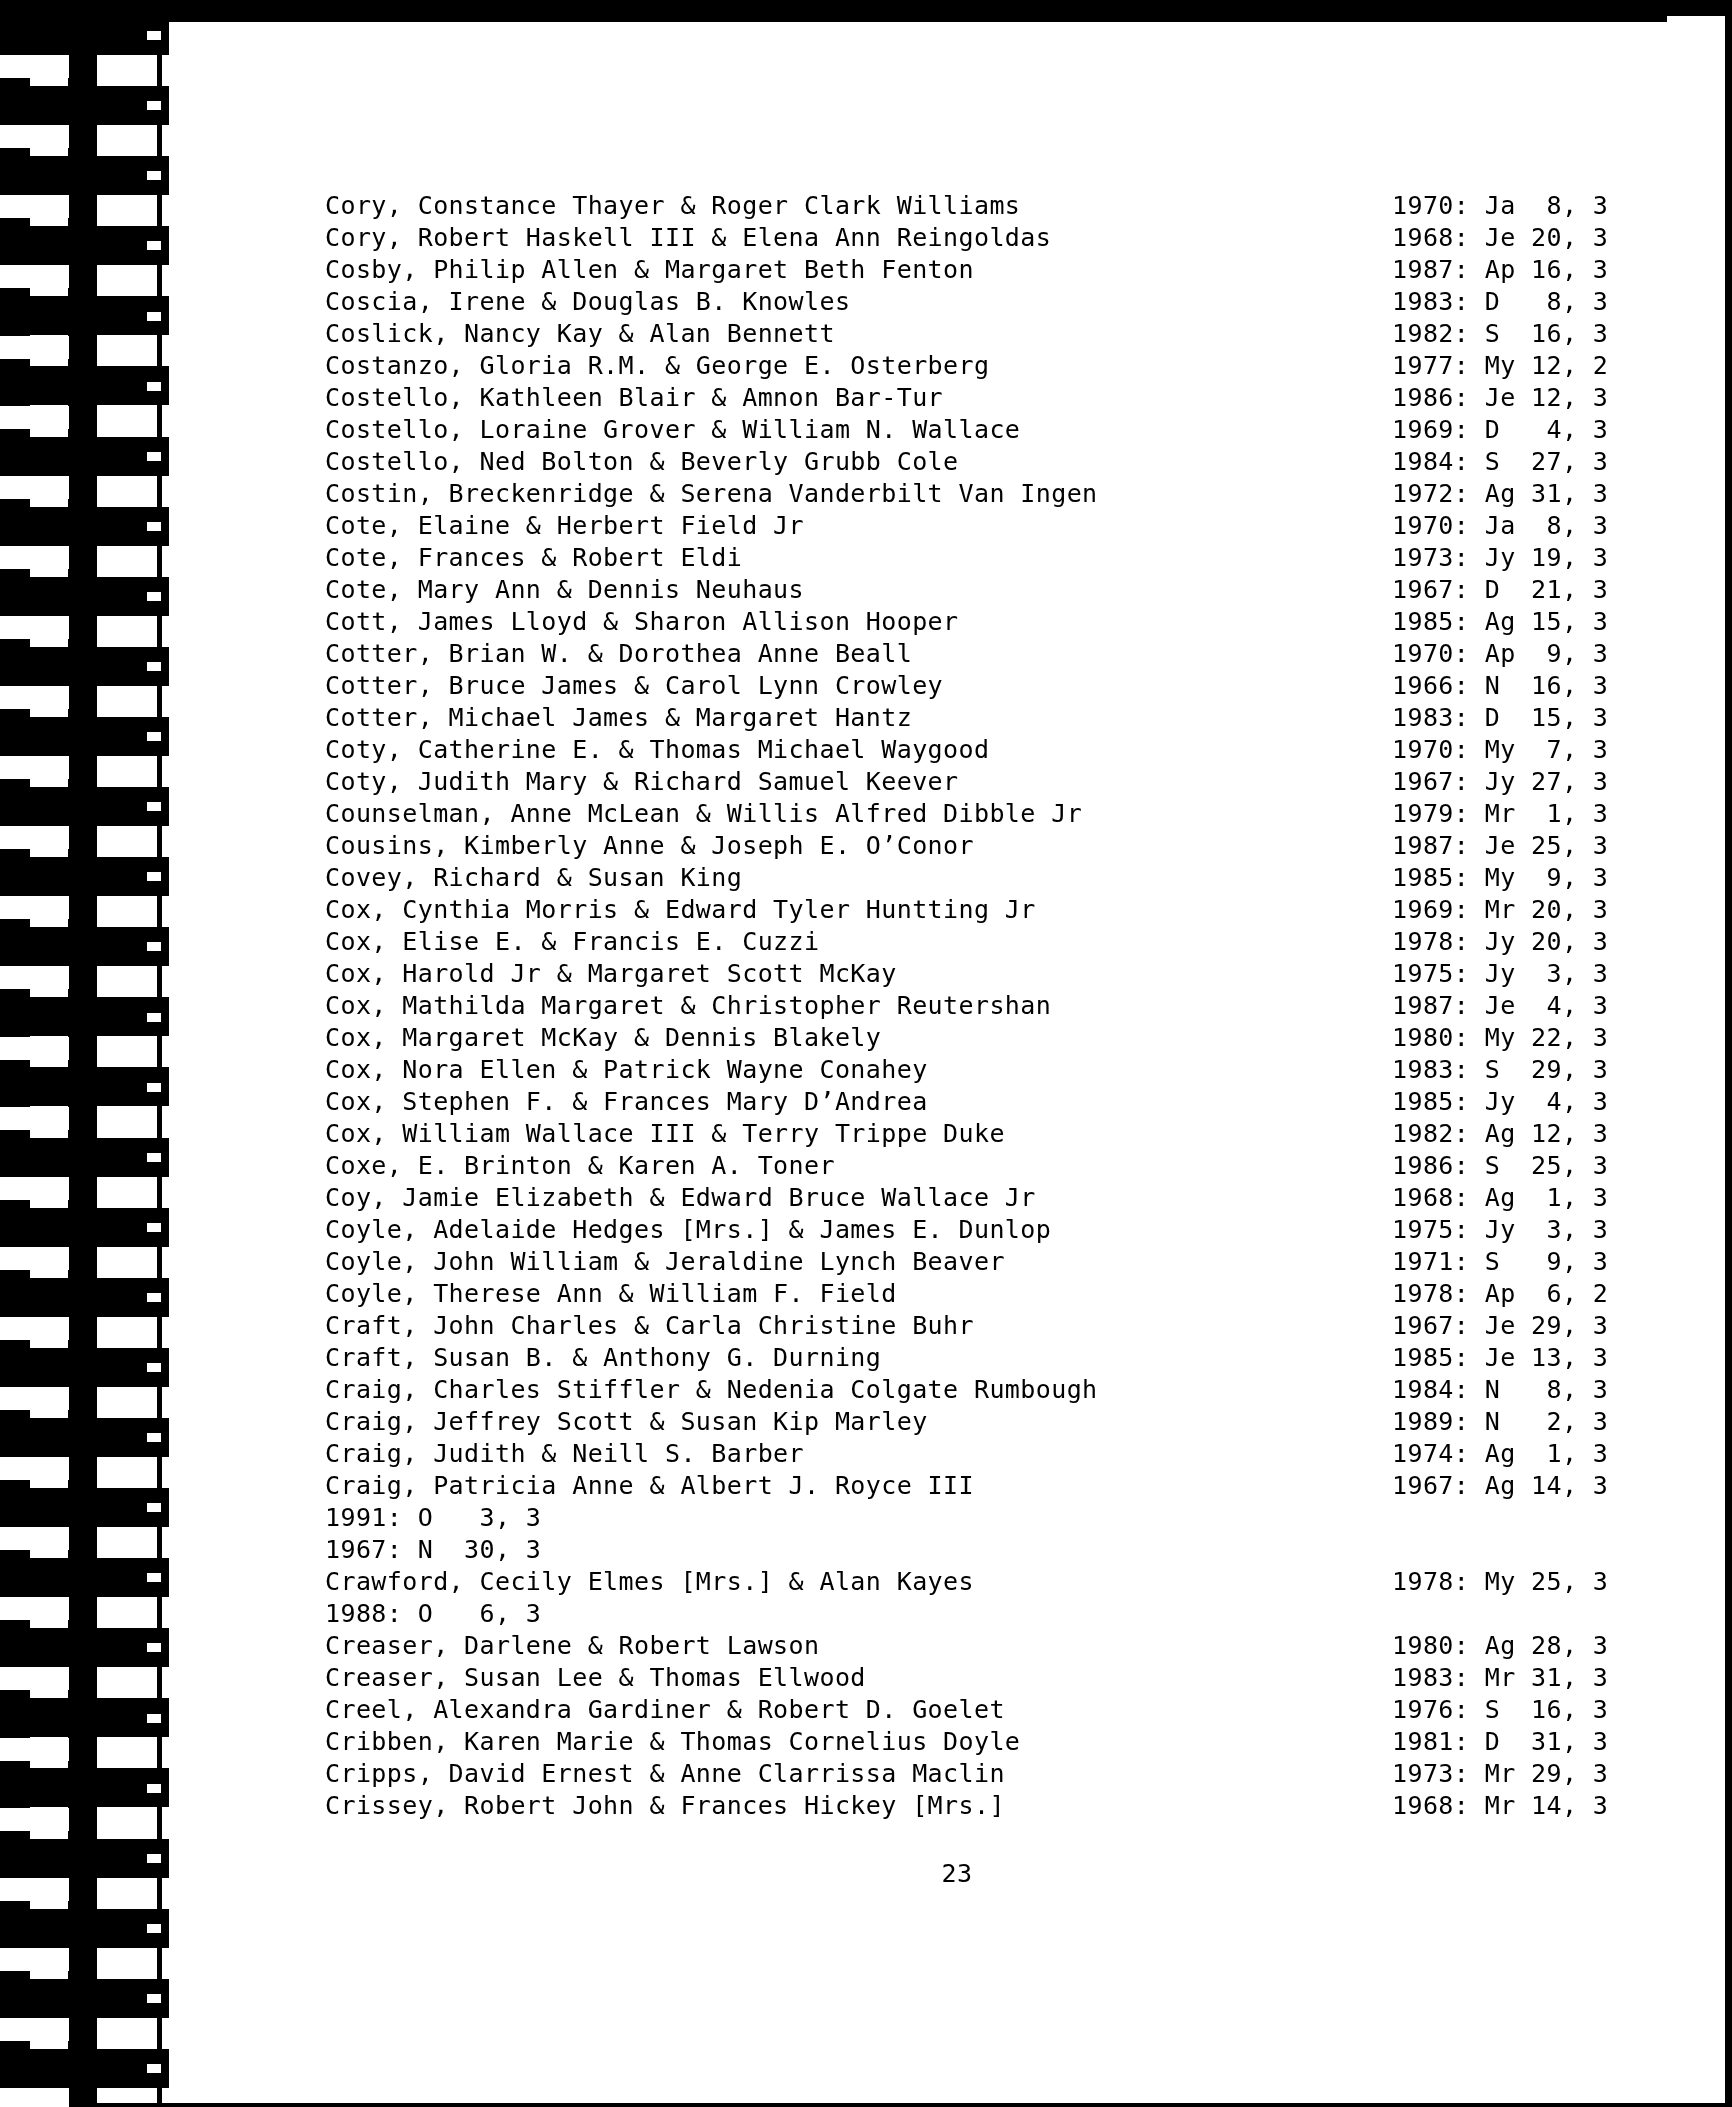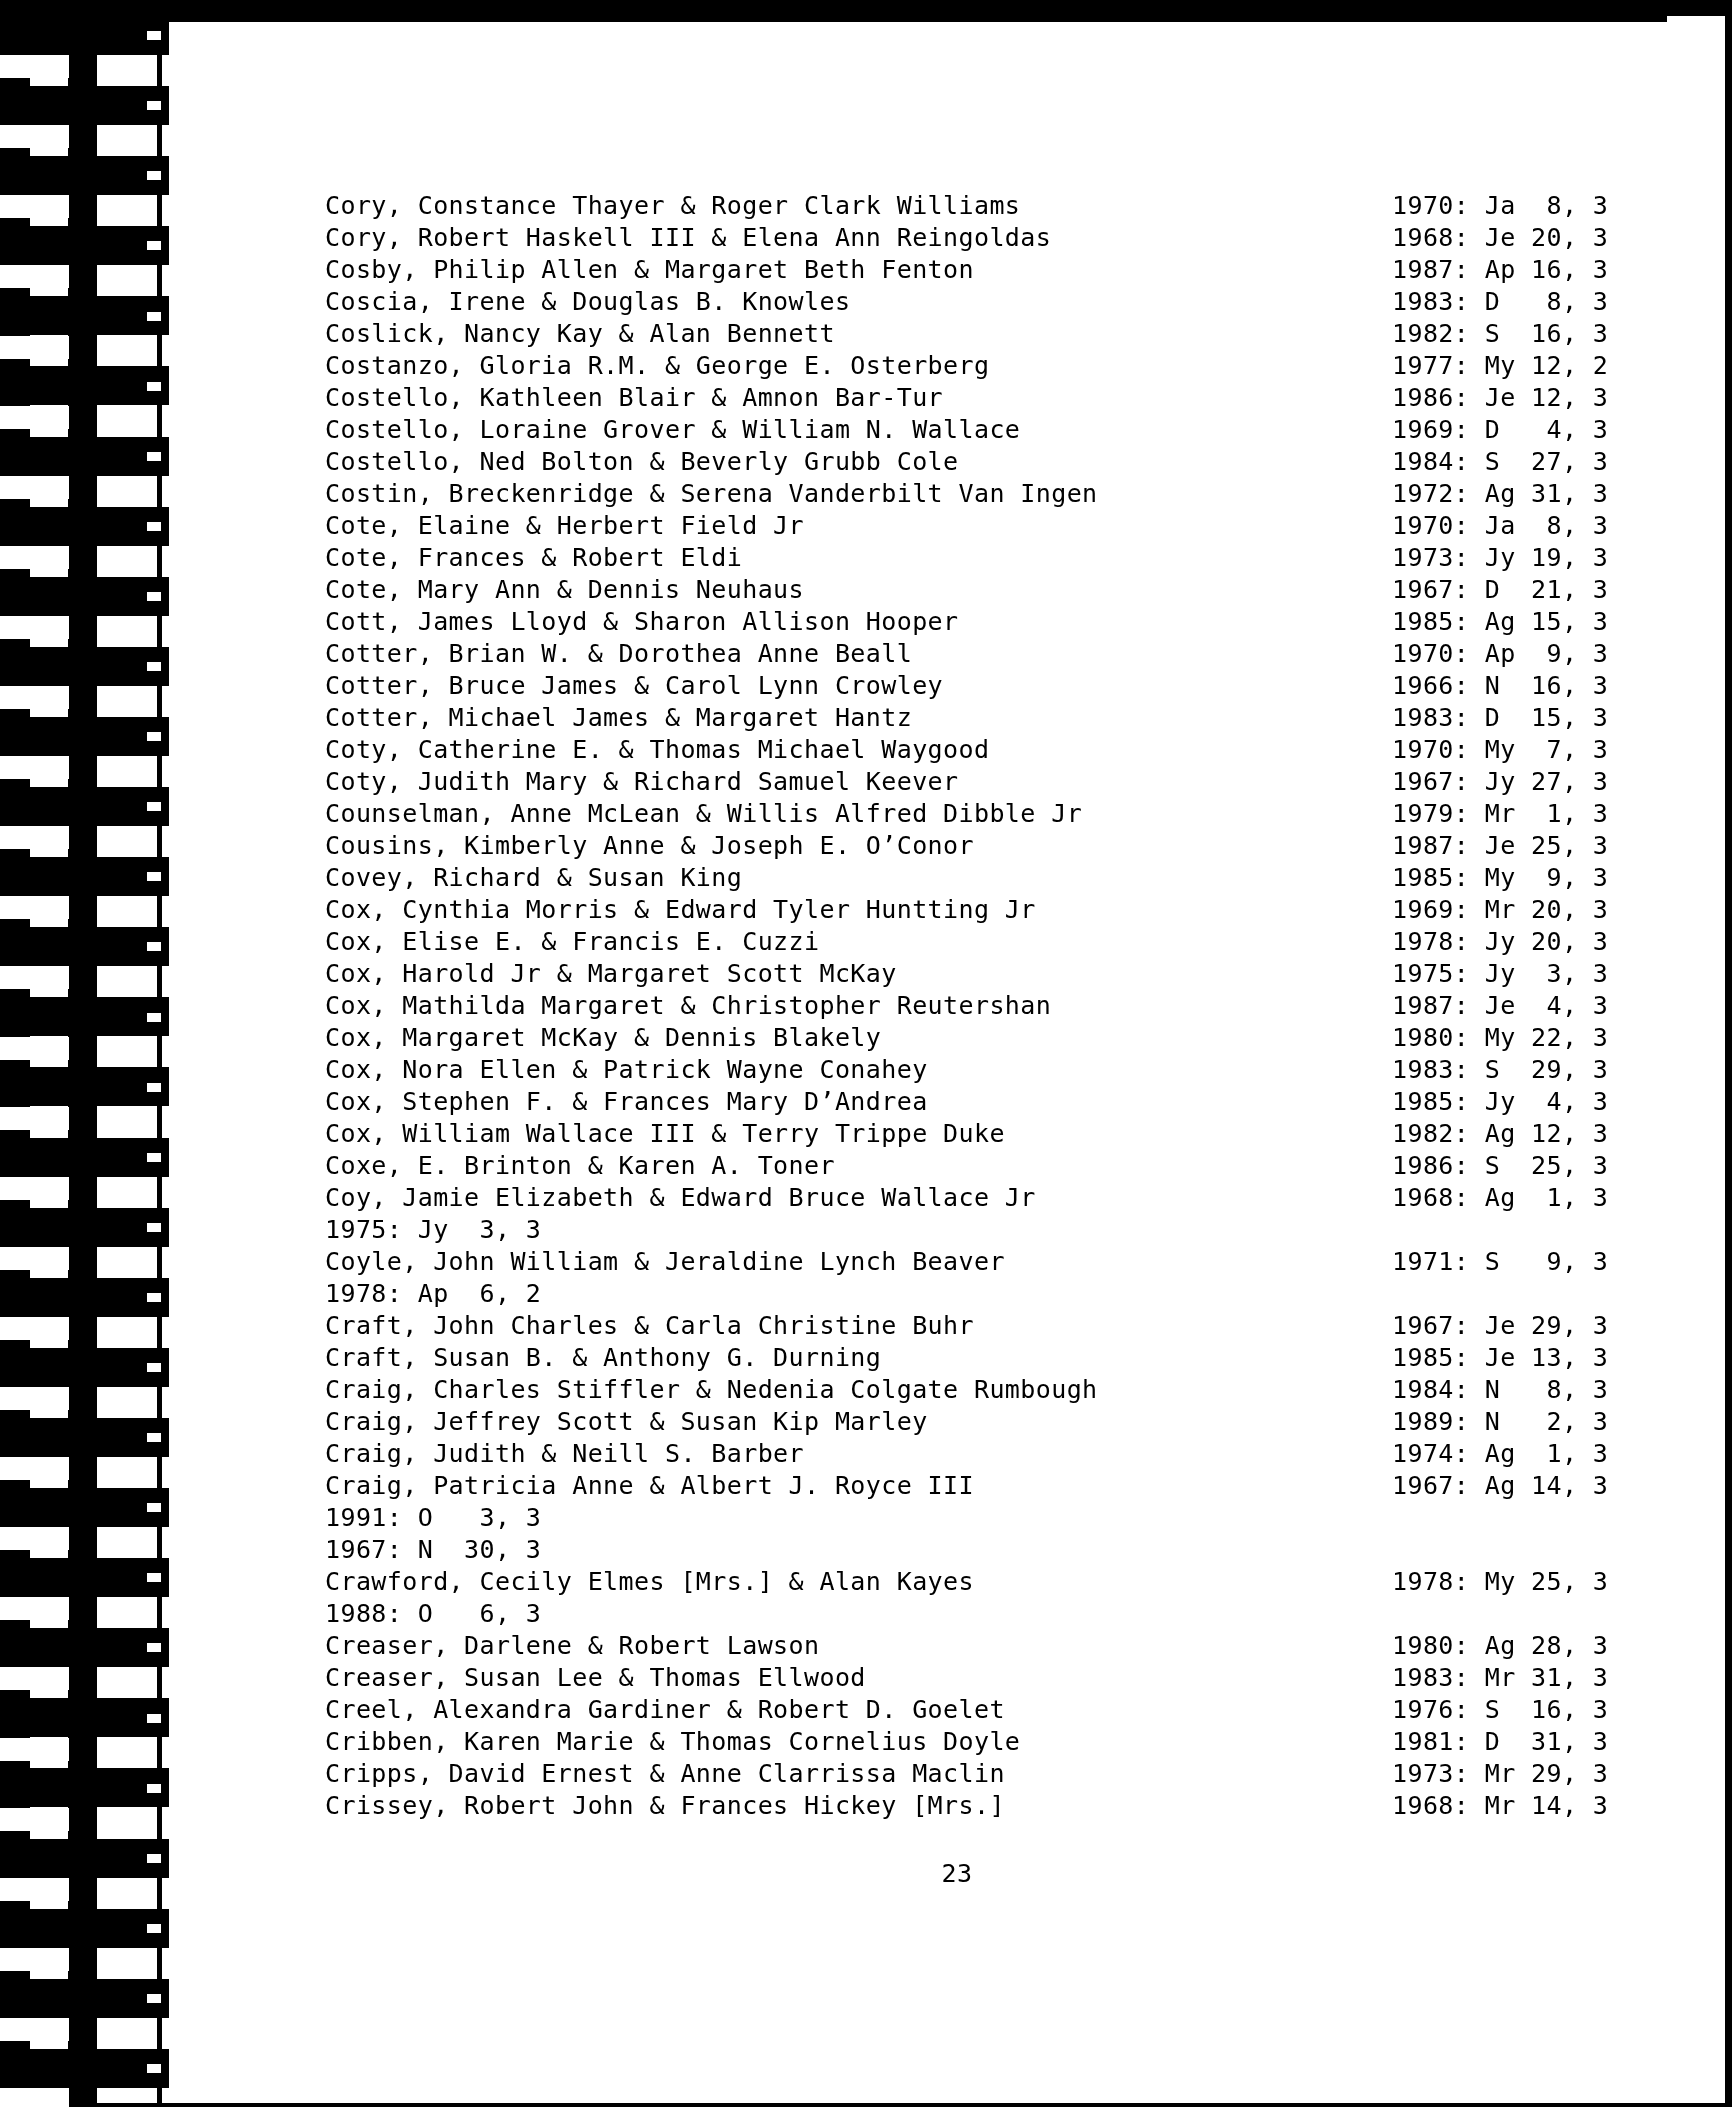--- a/index.html
+++ b/index.html
@@ -300,23 +300,23 @@
         <div class="entry-row"><span class="entry-name">Cox, Cynthia Morris &amp; Edward Tyler Huntting Jr</span><span class="entry-date">1969: Mr 20, 3</span></div>
         <div class="entry-row"><span class="entry-name">Cox, Elise E. &amp; Francis E. Cuzzi</span><span class="entry-date">1978: Jy 20, 3</span></div>
         <div class="entry-row"><span class="entry-name">Cox, Harold Jr &amp; Margaret Scott McKay</span><span class="entry-date">1975: Jy  3, 3</span></div>
         <div class="entry-row"><span class="entry-name">Cox, Mathilda Margaret &amp; Christopher Reutershan</span><span class="entry-date">1987: Je  4, 3</span></div>
         <div class="entry-row"><span class="entry-name">Cox, Margaret McKay &amp; Dennis Blakely</span><span class="entry-date">1980: My 22, 3</span></div>
         <div class="entry-row"><span class="entry-name">Cox, Nora Ellen &amp; Patrick Wayne Conahey</span><span class="entry-date">1983: S  29, 3</span></div>
         <div class="entry-row"><span class="entry-name">Cox, Stephen F. &amp; Frances Mary D’Andrea</span><span class="entry-date">1985: Jy  4, 3</span></div>
         <div class="entry-row"><span class="entry-name">Cox, William Wallace III &amp; Terry Trippe Duke</span><span class="entry-date">1982: Ag 12, 3</span></div>
         <div class="entry-row"><span class="entry-name">Coxe, E. Brinton &amp; Karen A. Toner</span><span class="entry-date">1986: S  25, 3</span></div>
         <div class="entry-row"><span class="entry-name">Coy, Jamie Elizabeth &amp; Edward Bruce Wallace Jr</span><span class="entry-date">1968: Ag  1, 3</span></div>
-        <div class="entry-row"><span class="entry-date">1975: Jy  3, 3</span></div>
+        <div class="entry-row"><span class="entry-name">Coyle, Adelaide Hedges [Mrs.] &amp; James E. Dunlop</span><span class="entry-date">1975: Jy  3, 3</span></div>
         <div class="entry-row"><span class="entry-name">Coyle, John William &amp; Jeraldine Lynch Beaver</span><span class="entry-date">1971: S   9, 3</span></div>
-        <div class="entry-row"><span class="entry-date">1978: Ap  6, 2</span></div>
+        <div class="entry-row"><span class="entry-name">Coyle, Therese Ann &amp; William F. Field</span><span class="entry-date">1978: Ap  6, 2</span></div>
         <div class="entry-row"><span class="entry-name">Craft, John Charles &amp; Carla Christine Buhr</span><span class="entry-date">1967: Je 29, 3</span></div>
         <div class="entry-row"><span class="entry-name">Craft, Susan B. &amp; Anthony G. Durning</span><span class="entry-date">1985: Je 13, 3</span></div>
         <div class="entry-row"><span class="entry-name">Craig, Charles Stiffler &amp; Nedenia Colgate Rumbough</span><span class="entry-date">1984: N   8, 3</span></div>
         <div class="entry-row"><span class="entry-name">Craig, Jeffrey Scott &amp; Susan Kip Marley</span><span class="entry-date">1989: N   2, 3</span></div>
         <div class="entry-row"><span class="entry-name">Craig, Judith &amp; Neill S. Barber</span><span class="entry-date">1974: Ag  1, 3</span></div>
         <div class="entry-row"><span class="entry-name">Craig, Patricia Anne &amp; Albert J. Royce III</span><span class="entry-date">1967: Ag 14, 3</span></div>
         <div class="entry-row"><span class="entry-date">1991: O   3, 3</span></div>
         <div class="entry-row"><span class="entry-date">1967: N  30, 3</span></div>
         <div class="entry-row"><span class="entry-name">Crawford, Cecily Elmes [Mrs.] &amp; Alan Kayes</span><span class="entry-date">1978: My 25, 3</span></div>
         <div class="entry-row"><span class="entry-date">1988: O   6, 3</span></div>

